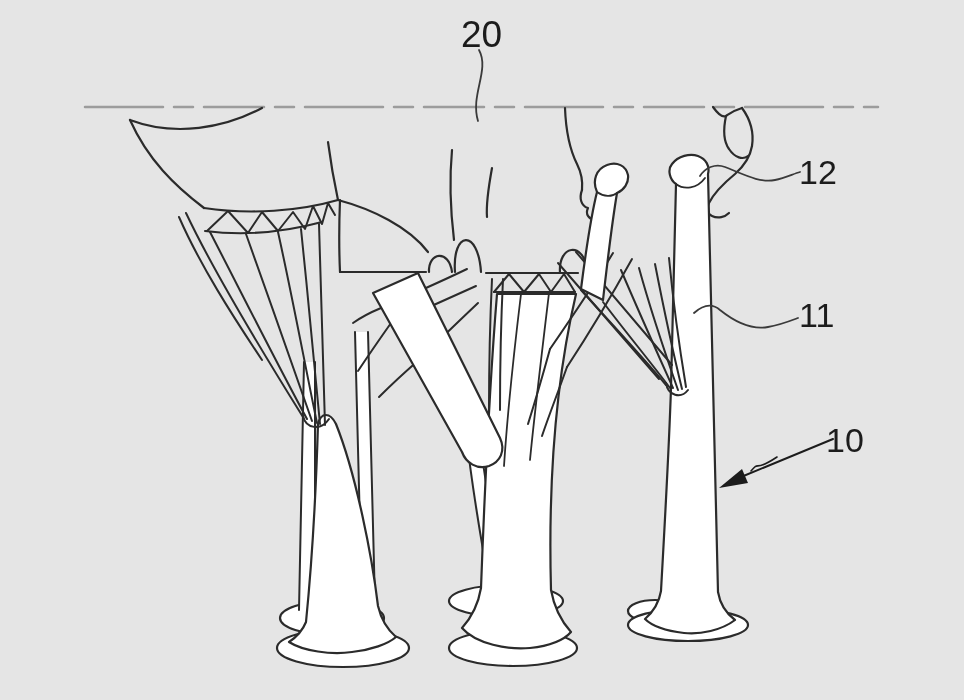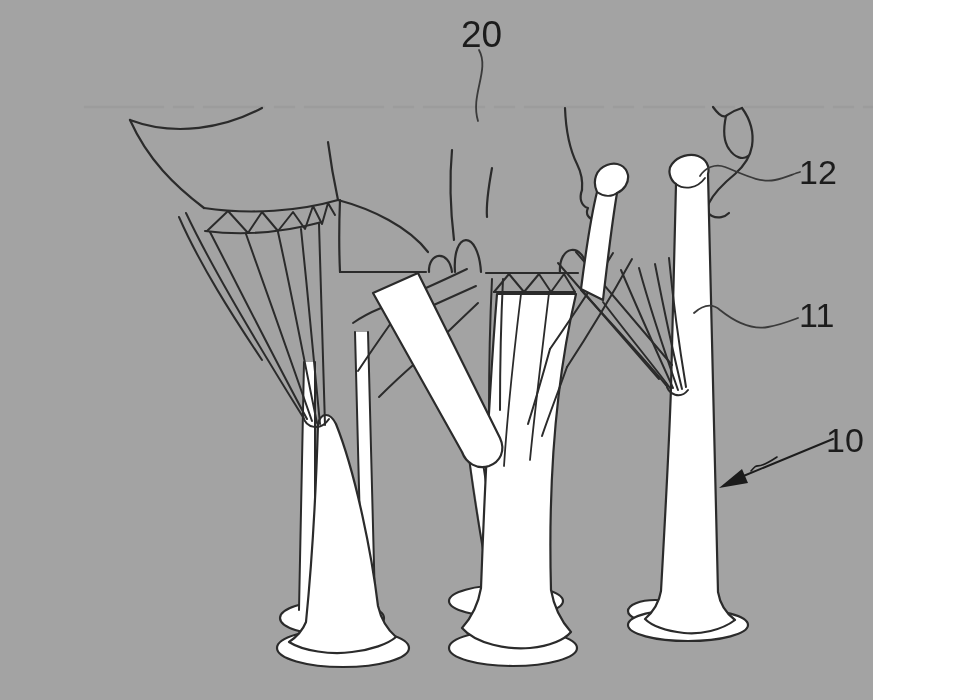--- a/index.html
+++ b/index.html
@@ -1,16 +1,16 @@
 <!DOCTYPE html>
 <html><head>
 <meta charset="utf-8">
 <style>
   html,body{margin:0;padding:0;background:#ffffff;}
-  .stage{position:relative;width:873px;height:700px;background:#a3a3a3;overflow:hidden;
+  .stage{position:relative;width:964px;height:700px;background:#e5e5e5;overflow:hidden;
          font-family:"Liberation Sans", sans-serif;}
   svg{display:block;}
   text.ref{font-family:"Liberation Sans", sans-serif;fill:#1c1c1c;}
 </style>
 </head>
 <body>
 
 <div class="stage">
 <svg viewBox="0 0 964 700" width="964" height="700" fill="none" stroke-linecap="round" stroke-linejoin="round">
 

